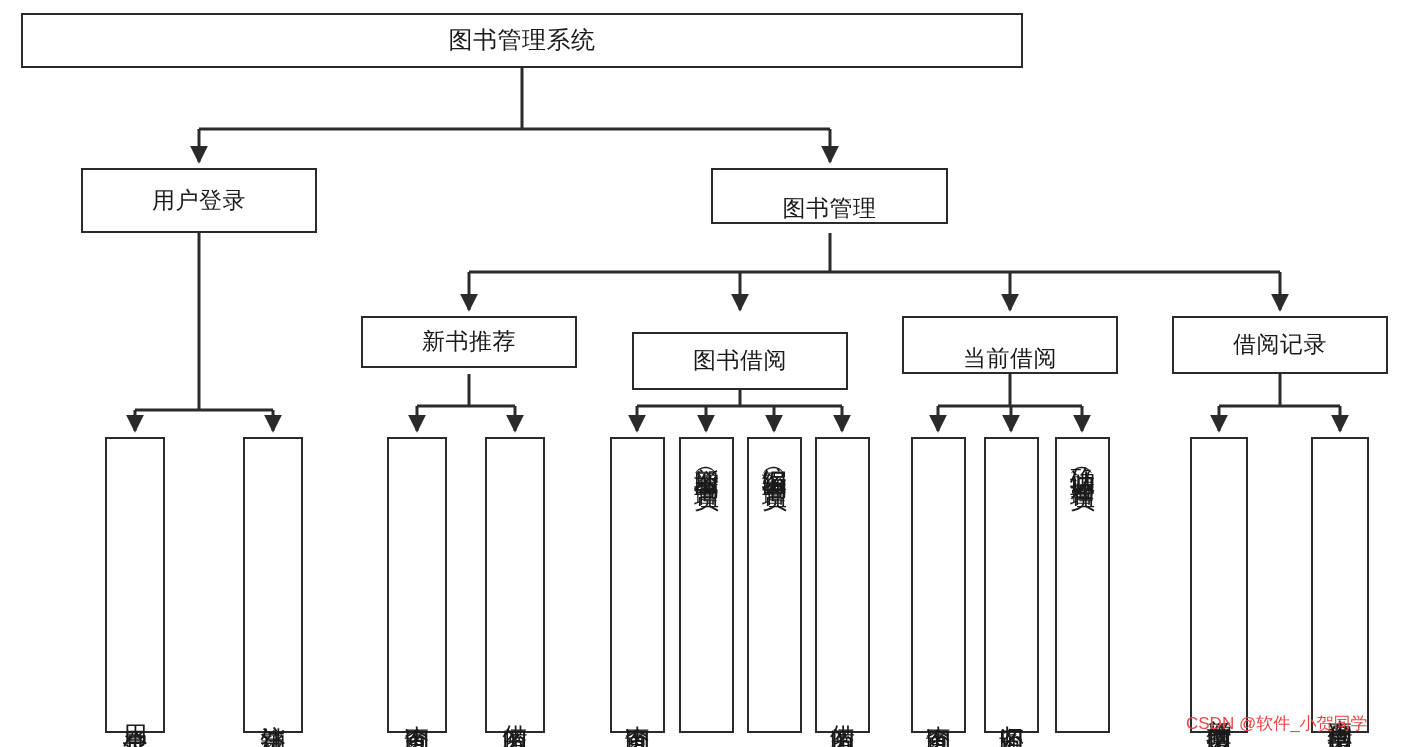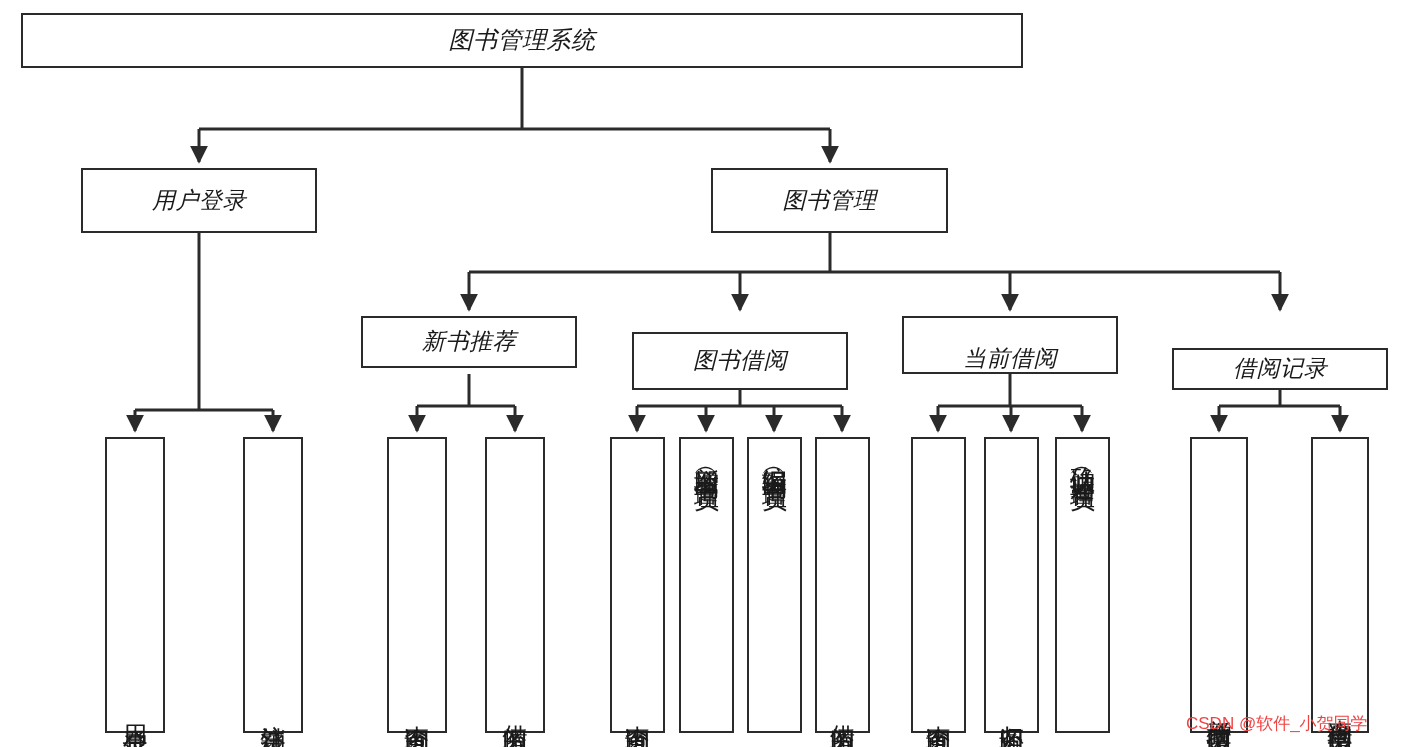--- a/index.html
+++ b/index.html
@@ -36,21 +36,20 @@
   }
   .node .label {
     color: #1a1a1a;
     line-height: 1.18;
     letter-spacing: 0.5px;
     white-space: nowrap;
   }
   
   .node.h .label {
     font-size: 23px;
-    font-style: italic;
   }
   .node.root .label {
     font-size: 24px;
   }
   
   .node.v {
     align-items: flex-end;
     justify-content: center;
     padding-bottom: 14px;
   }
@@ -132,34 +131,34 @@
     </g>
   </svg>
 
   <div class="node h root" style="left: 21px; top: 13px; width: 1002px; height: 55px;">
     <span class="label">图书管理系统</span>
   </div>
 
   <div class="node h" style="left: 81px; top: 168px; width: 236px; height: 65px;">
     <span class="label">用户登录</span>
   </div>
-  <div class="node h" style="left: 711px; top: 168px; width: 237px; height: 65px;">
+  <div class="node h" style="left: 711px; top: 168px; width: 237px; height: 56px; align-items: flex-end;">
     <span class="label">图书管理</span>
   </div>
 
   <div class="node h" style="left: 361px; top: 316px; width: 216px; height: 52px;">
     <span class="label">新书推荐</span>
   </div>
   <div class="node h" style="left: 632px; top: 332px; width: 216px; height: 58px;">
     <span class="label">图书借阅</span>
   </div>
   <div class="node h" style="left: 902px; top: 316px; width: 216px; height: 58px; align-items: flex-end;">
     <span class="label">当前借阅</span>
   </div>
-  <div class="node h" style="left: 1172px; top: 316px; width: 216px; height: 42px; margin-top: 32px;">
+  <div class="node h" style="left: 1172px; top: 316px; width: 216px; height: 58px;">
     <span class="label">借阅记录</span>
   </div>
 
   <div class="node v" style="left: 105px; top: 437px; width: 60px; height: 296px;">
     <span class="label">用户登录</span>
   </div>
   <div class="node v" style="left: 243px; top: 437px; width: 60px; height: 296px;">
     <span class="label">注销登录</span>
   </div>
   <div class="node v" style="left: 387px; top: 437px; width: 60px; height: 296px;">

